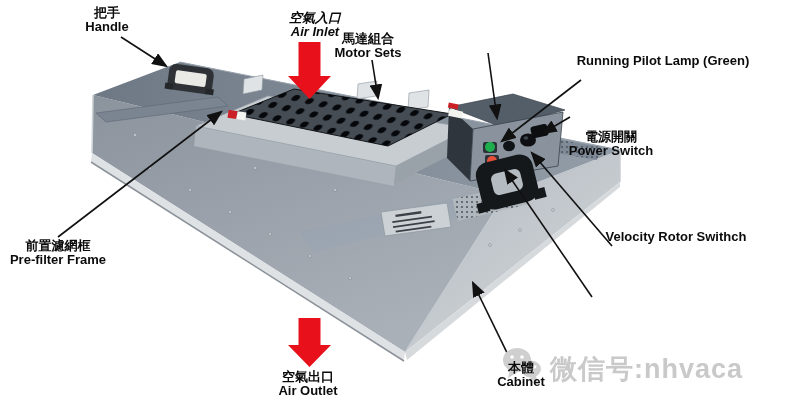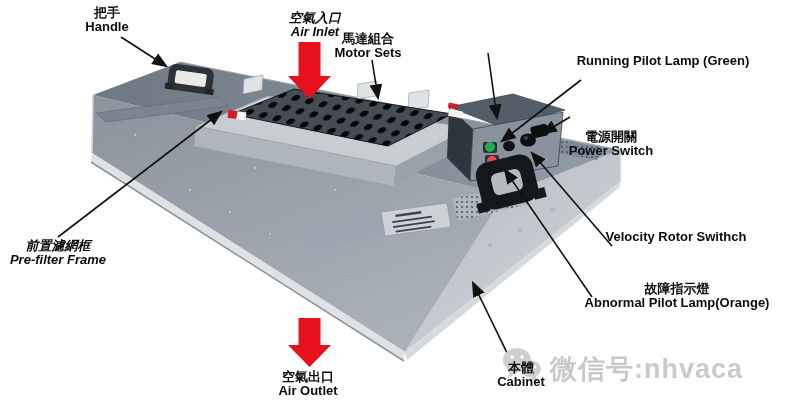--- a/index.html
+++ b/index.html
@@ -198,30 +198,26 @@
     <span>馬達組合</span>
     <span>Motor Sets</span>
   </div>
   <div class="lbl" style="left:663px;top:54px;" id="lbl-running-lamp">
     <span>Running Pilot Lamp (Green)</span>
   </div>
   <div class="lbl" style="left:611px;top:94px;margin-top:36px;" id="lbl-power-switch">
     <span>電源開關</span>
     <span>Power Switch</span>
   </div>
-  <div class="lbl" style="left:58px;top:239px;font-style:italic;" id="lbl-pre-filter">
+  <div class="lbl" style="left:58px;top:239px;" id="lbl-pre-filter">
     <span>前置濾網框</span>
     <span>Pre-filter Frame</span>
   </div>
   <div class="lbl" style="left:676px;top:230px;" id="lbl-velocity-rotor">
     <span>Velocity Rotor Swithch</span>
-  </div>
-  <div class="lbl" style="left:677px;top:282px;" id="lbl-abnormal-lamp">
-    <span>故障指示燈</span>
-    <span>Abnormal Pilot Lamp(Orange)</span>
   </div>
   <div class="lbl" style="left:308px;top:370px;" id="lbl-air-outlet">
     <span>空氣出口</span>
     <span>Air Outlet</span>
   </div>
   <div class="lbl" style="left:521px;top:361px;" id="lbl-cabinet">
     <span>本體</span>
     <span>Cabinet</span>
   </div>
 

